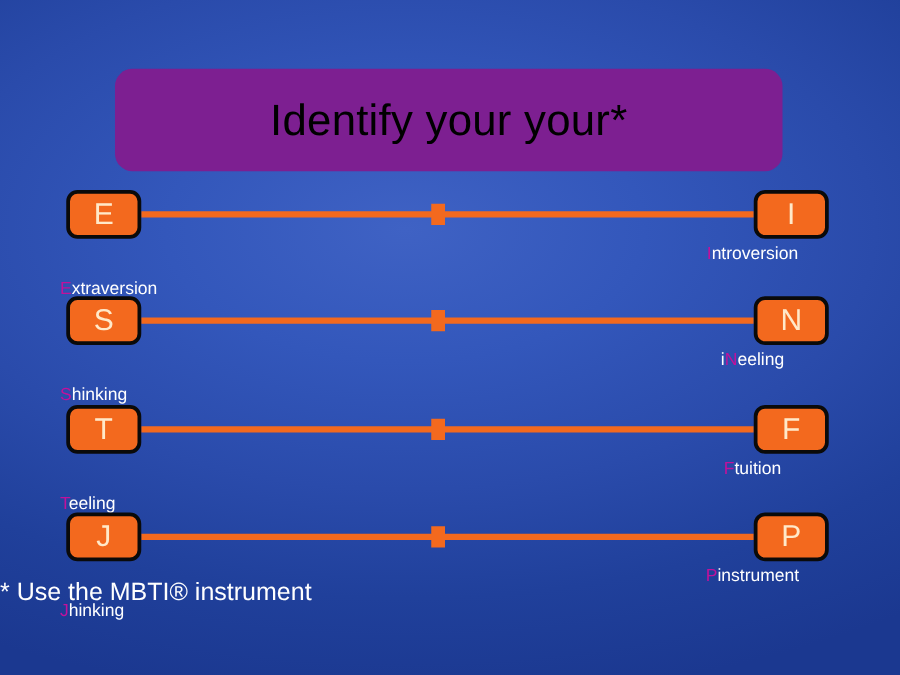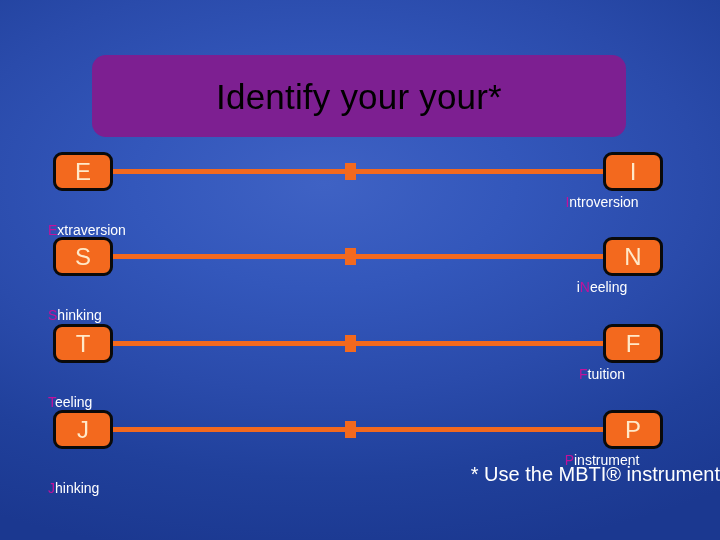--- a/index.html
+++ b/index.html
@@ -104,21 +104,21 @@
   .pole-caption.left  { left: 48px; text-align: left; margin-top: 28px; }
   .pole-caption.right { left: 556px; width: 92px; text-align: center; }
   .pole-caption .hl { color: #c2119b; }
 
   
   #footnote {
     position: absolute;
     left: 0;
     top: 464px;
     width: 720px;
-    text-align: right;
+    text-align: left;
     color: #ffffff;
     font-size: 20px;
     line-height: 1;
   }
 </style>
 </head>
 <body>
 
 <div id="slide">
 

